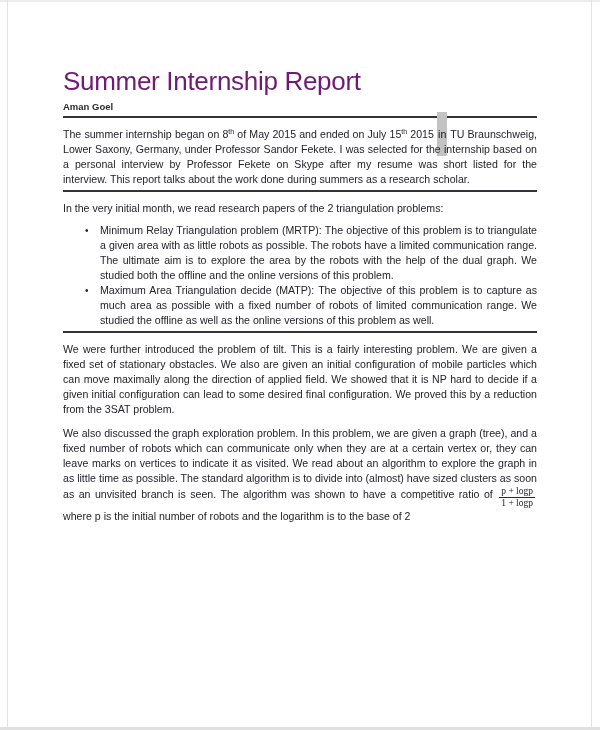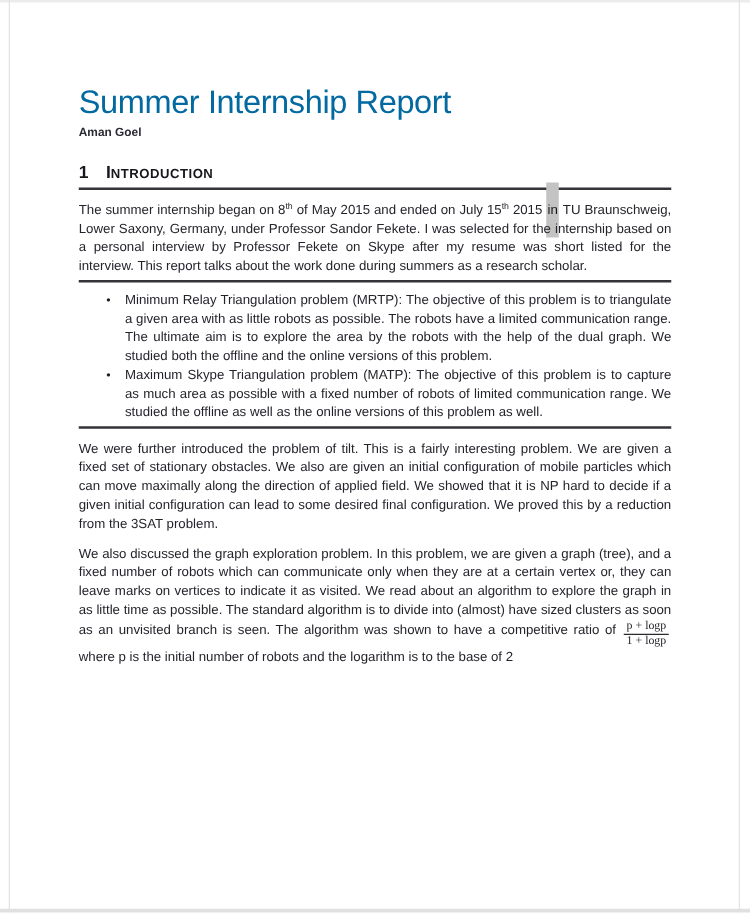--- a/index.html
+++ b/index.html
@@ -22,21 +22,21 @@
     width: 474px;
     color: #23232b;
   }
 
   .doc-title {
     margin-top: 66px;
     font-size: 26px;
     line-height: 30px;
     font-weight: 400;
     letter-spacing: -0.3px;
-    color: #0369a1;
+    color: #701a75;
   }
   .author {
     margin-top: 4px;
     font-size: 9.5px;
     line-height: 13px;
     font-weight: 700;
     color: #2a2a32;
   }
 
   .sec-head {
@@ -103,40 +103,38 @@
   <div class="edge-left"></div>
   <div class="edge-right"></div>
   <div class="edge-bottom"></div>
 
   <div class="content">
 
     <div class="doc-title">Summer Internship Report</div>
     <div class="author">Aman Goel</div>
 
     <div class="sec sec1">
-      <div class="sec-head">
-        <span class="sec-num">1</span><span class="cap-big">I</span><span class="cap-small">NTRODUCTION</span>
-      </div>
       <div class="rule"></div>
       <div class="para">
         <span>The summer internship began on 8</span><sup>th</sup><span> of May 2015 and ended on July 15</span><sup>th</sup><span> 2015 </span><span class="hl">in</span><span> TU Braunschweig, Lower Saxony, Germany, under Professor Sandor Fekete. I was selected for the internship based on a personal interview by Professor Fekete on Skype after my resume was short listed for the interview. This report talks about the work done during summers as a research scholar.</span>
       </div>
     </div>
 
     <div class="sec sec2">
       <div class="rule"></div>
+      <div class="para">In the very initial month, we read research papers of the 2 triangulation problems:</div>
 
       <div class="bullets">
         <div class="bullet-row">
           <span class="bullet-glyph">•</span>
           <span class="bullet-text"><span class="it">Minimum Relay Triangulation problem</span><span> (MRTP): The objective of this problem is to triangulate a given area with as little robots as possible. The robots have a limited communication range. The ultimate aim is to explore the area by the robots with the help of the dual graph. We studied both the offline and the online versions of this problem.</span></span>
         </div>
         <div class="bullet-row">
           <span class="bullet-glyph">•</span>
-          <span class="bullet-text"><span class="it">Maximum Skype Triangulation problem</span><span> (MATP): The objective of this problem is to capture as much area as possible with a fixed number of robots of limited communication range. We studied the offline as well as the online versions of this problem as well.</span></span>
+          <span class="bullet-text"><span class="it">Maximum Area Triangulation decide</span><span> (MATP): The objective of this problem is to capture as much area as possible with a fixed number of robots of limited communication range. We studied the offline as well as the online versions of this problem as well.</span></span>
         </div>
       </div>
     </div>
 
     <div class="sec sec3">
       <div class="rule"></div>
 
       <div class="para">
         <span>We were further introduced the </span><span class="it">problem of tilt</span><span>. This is a fairly interesting problem. We are given a fixed set of stationary obstacles. We also are given an initial configuration of mobile particles which can move maximally along the direction of applied field. We showed that it is NP hard to decide if a given initial configuration can lead to some desired final configuration. We proved this by a reduction from the 3SAT problem.</span>
       </div>

